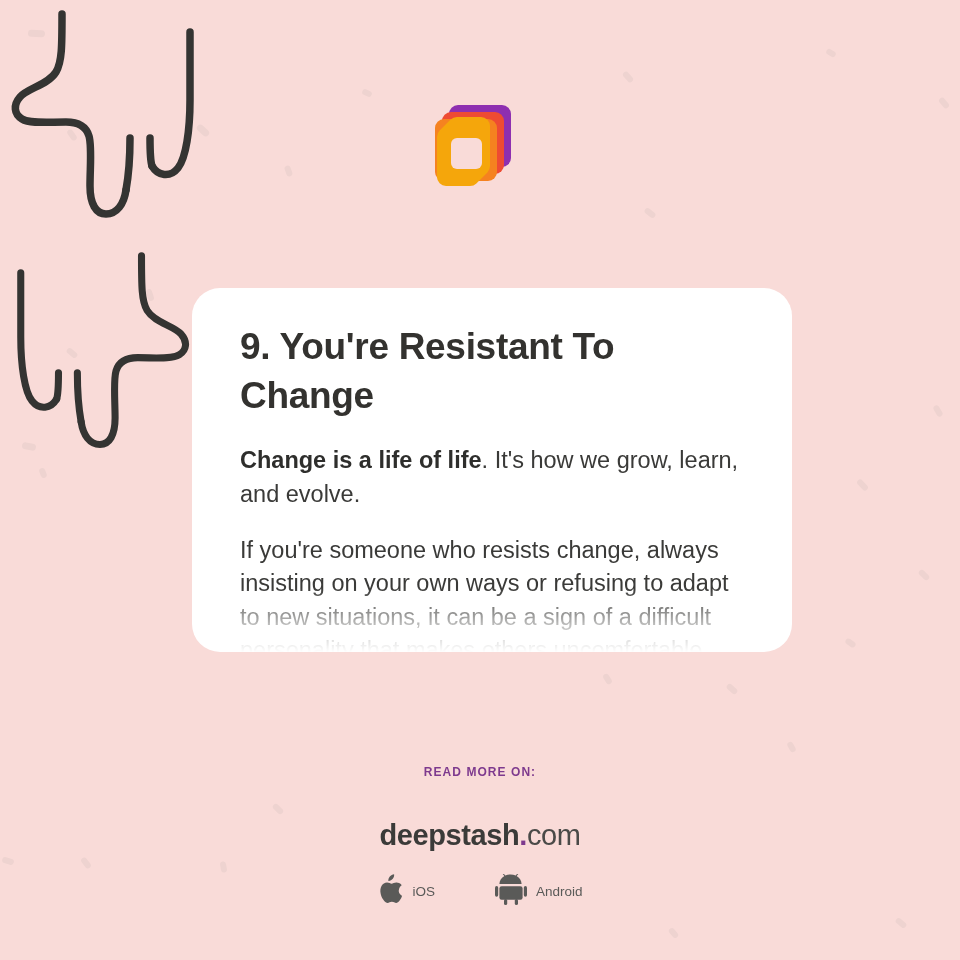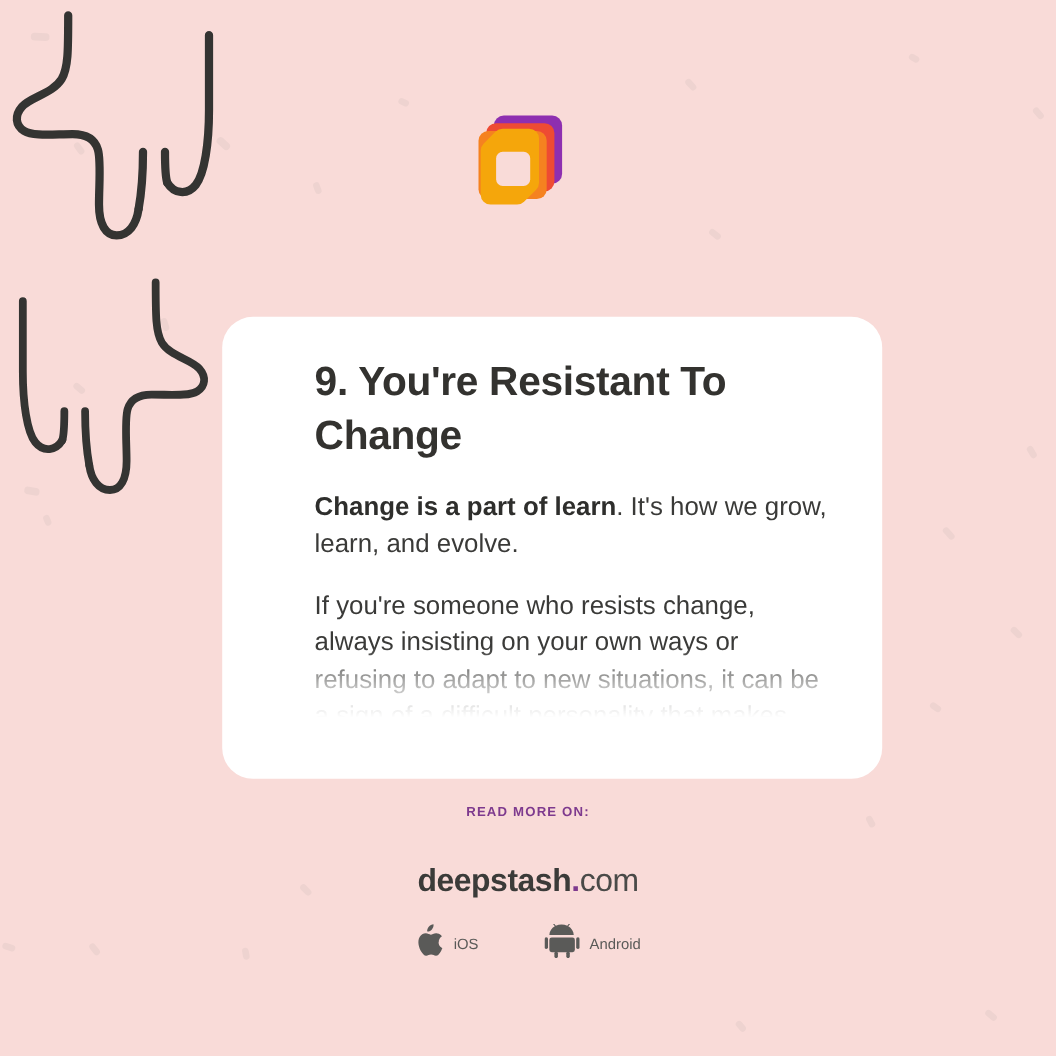--- a/index.html
+++ b/index.html
@@ -31,26 +31,25 @@
   
   #logo {
     position:absolute;
     left:424px; top:104px;
     width:96px; height:96px;
   }
 
   
   #card {
     position:absolute;
-    left:202px; top:288px;
-    width:600px; height:420px;
+    left:192px; top:288px;
+    width:600px; height:364px;
     background:#ffffff;
     border-radius:28px;
     overflow:hidden;
-    padding-left:36px;
   }
   #card-inner {
     padding:34px 48px 0 48px;
     -webkit-mask-image:linear-gradient(to bottom,
         #000 0px, #000 300px, rgba(0,0,0,0.35) 336px, rgba(0,0,0,0) 364px);
     mask-image:linear-gradient(to bottom,
         #000 0px, #000 300px, rgba(0,0,0,0.35) 336px, rgba(0,0,0,0) 364px);
   }
   #card-title {
     font-size:37px;
@@ -64,21 +63,21 @@
     font-size:23.5px;
     line-height:1.43;
     color:#3A3A38;
     margin-bottom:22px;
   }
   .card-para b { font-weight:bold; color:#2E2E2C; }
 
   
   #footer {
     position:absolute;
-    left:0; right:0; top:731px;
+    left:0; right:0; top:765px;
     text-align:center;
   }
   #read-more-on {
     font-size:12px;
     font-weight:bold;
     letter-spacing:1.05px;
     color:#7E3A8E;
     text-transform:uppercase;
   }
   #brand {
@@ -181,21 +180,21 @@
       <rect x="27" y="34" width="31" height="31" rx="6" fill="#F9DBD8"></rect>
     </svg>
   </div>
 
   <div id="card">
     <div id="card-inner">
 
       <h1 id="card-title">9. You're Resistant To Change</h1>
 
       <p class="card-para">
-        <b>Change is a part of learn</b><span>. It's how we grow, learn, and evolve.</span>
+        <b>Change is a life of life</b><span>. It's how we grow, learn, and evolve.</span>
       </p>
 
       <p class="card-para">
         <span>If you're someone who resists change, always insisting on your own ways or refusing to adapt to new situations, it can be a sign of a difficult personality that makes others uncomfortable.</span>
       </p>
 
     </div>
   </div>
 
   <div id="footer">

